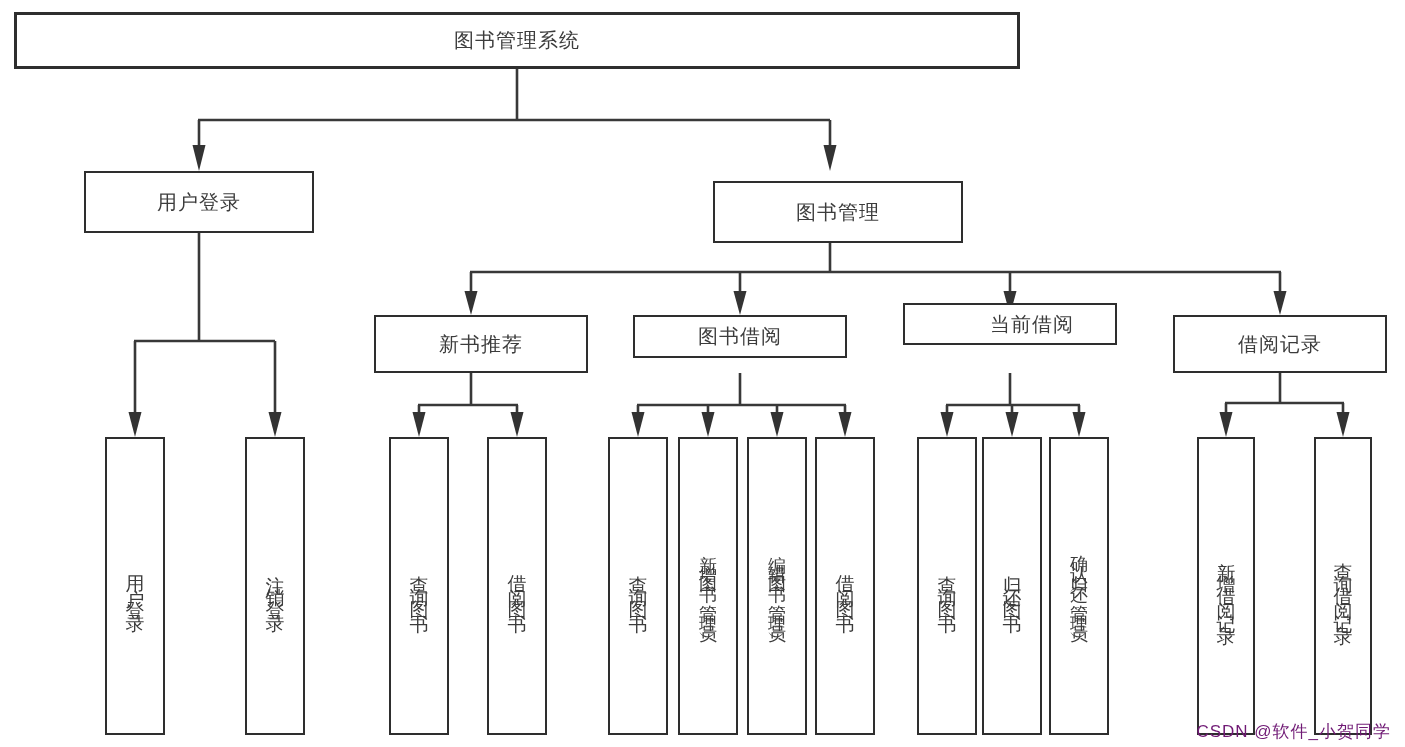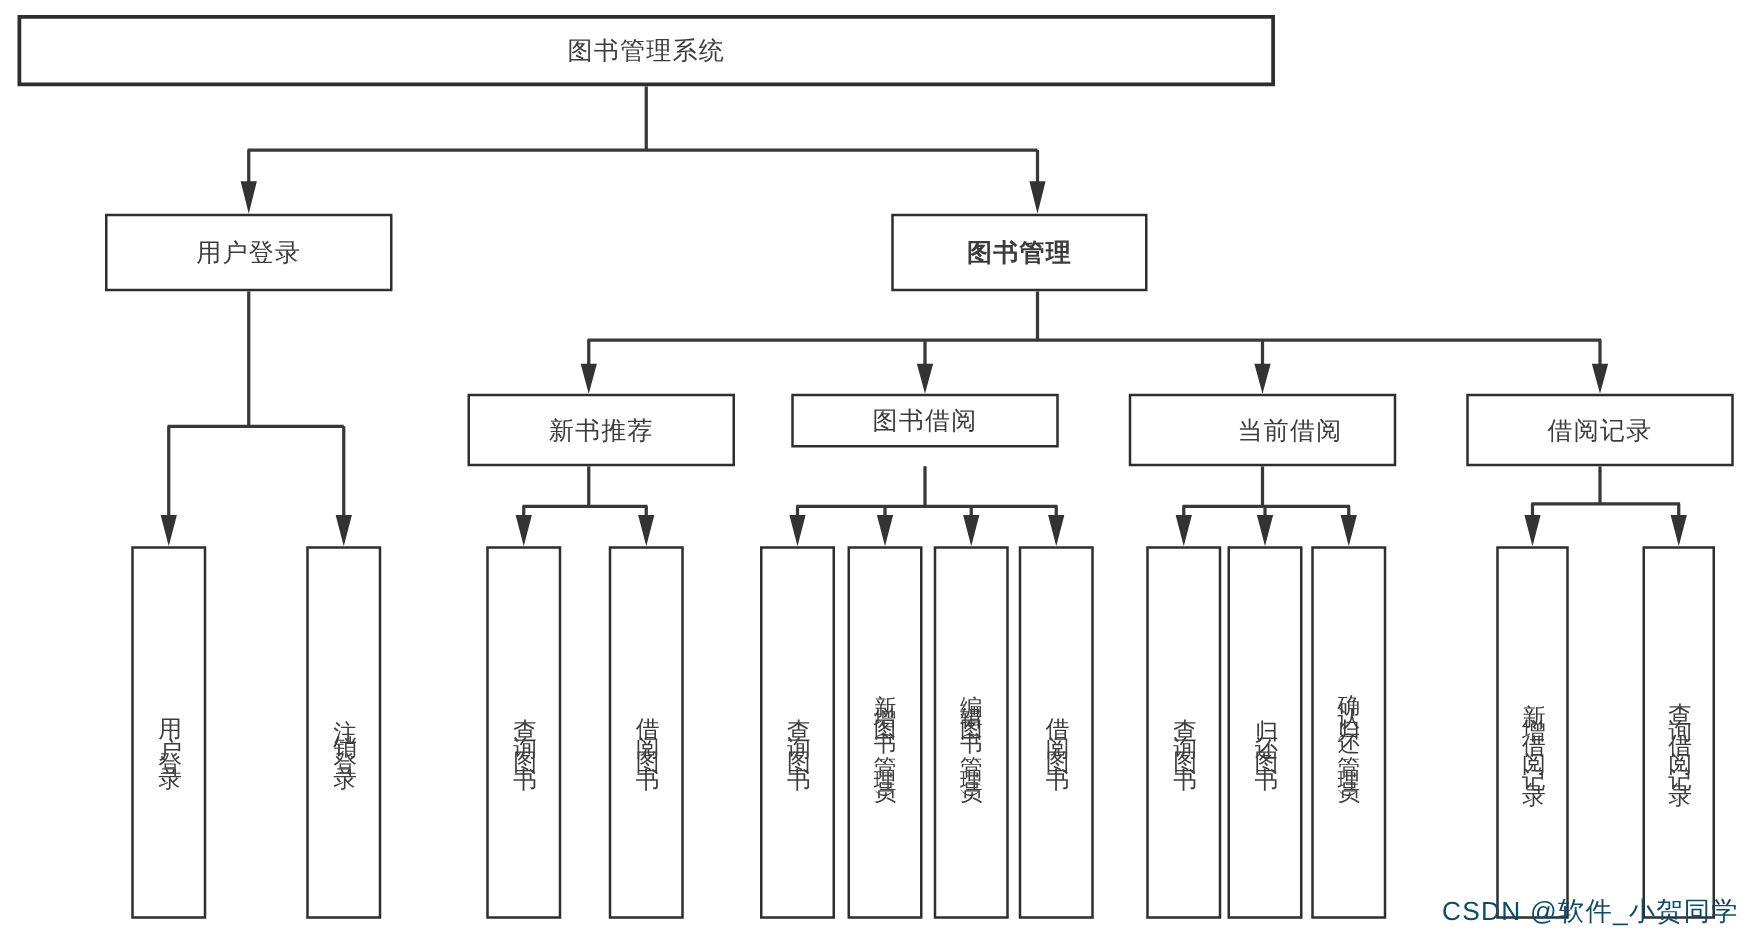--- a/index.html
+++ b/index.html
@@ -52,22 +52,22 @@
   #connectors {
     position: absolute;
     left: 0; top: 0;
     width: 1405px; height: 747px;
     pointer-events: none;
   }
   #watermark {
     position: absolute;
     right: 14px;
     bottom: 4px;
-    font-size: 21px;
-    color: #0c4a6e;
+    font-size: 17px;
+    color: #701a75;
     letter-spacing: 1px;
   }
 </style>
 </head>
 <body>
 
 <div id="canvas">
 
   <svg id="connectors" viewBox="0 0 1405 747" xmlns="http://www.w3.org/2000/svg">
     <g stroke="#383838" stroke-width="2.6" fill="none">
@@ -108,25 +108,25 @@
       <polygon points="1005.5,412 1018.5,412 1012,437"></polygon>
       <polygon points="1072.5,412 1085.5,412 1079,437"></polygon>
       <polygon points="1219.5,412 1232.5,412 1226,437"></polygon>
       <polygon points="1336.5,412 1349.5,412 1343,437"></polygon>
     </g>
   </svg>
 
   <div class="box root" style="left:14px; top:12px; width:1006px; height:57px;">图书管理系统</div>
 
   <div class="box" style="left:84px; top:171px; width:230px; height:62px;">用户登录</div>
-  <div class="box" style="left:713px; top:171px; width:205px; height:62px;font-weight:bold;">图书管理</div>
+  <div class="box" style="left:713px; top:181px; width:250px; height:62px;">图书管理</div>
 
   <div class="box" style="left:374px; top:315px; width:214px; height:58px;">新书推荐</div>
   <div class="box" style="left:633px; top:315px; width:214px; height:43px;font-family:Liberation Mono, monospace;">图书借阅</div>
-  <div class="box" style="left:903px; top:315px; width:214px; height:58px;padding-left:44px;">当前借阅</div>
+  <div class="box" style="left:903px; top:303px; width:214px; height:42px;padding-left:44px;">当前借阅</div>
   <div class="box" style="left:1173px; top:315px; width:214px; height:58px;text-align:right;">借阅记录</div>
 
   <div class="leaf" style="left:105px;">用户登录</div>
   <div class="leaf" style="left:245px;">注销登录</div>
 
   <div class="leaf" style="left:389px;">查询图书</div>
   <div class="leaf" style="left:487px;">借阅图书</div>
 
   <div class="leaf" style="left:608px;">查询图书</div>
   <div class="leaf long" style="left:678px;">新增图书（管理员）</div>

